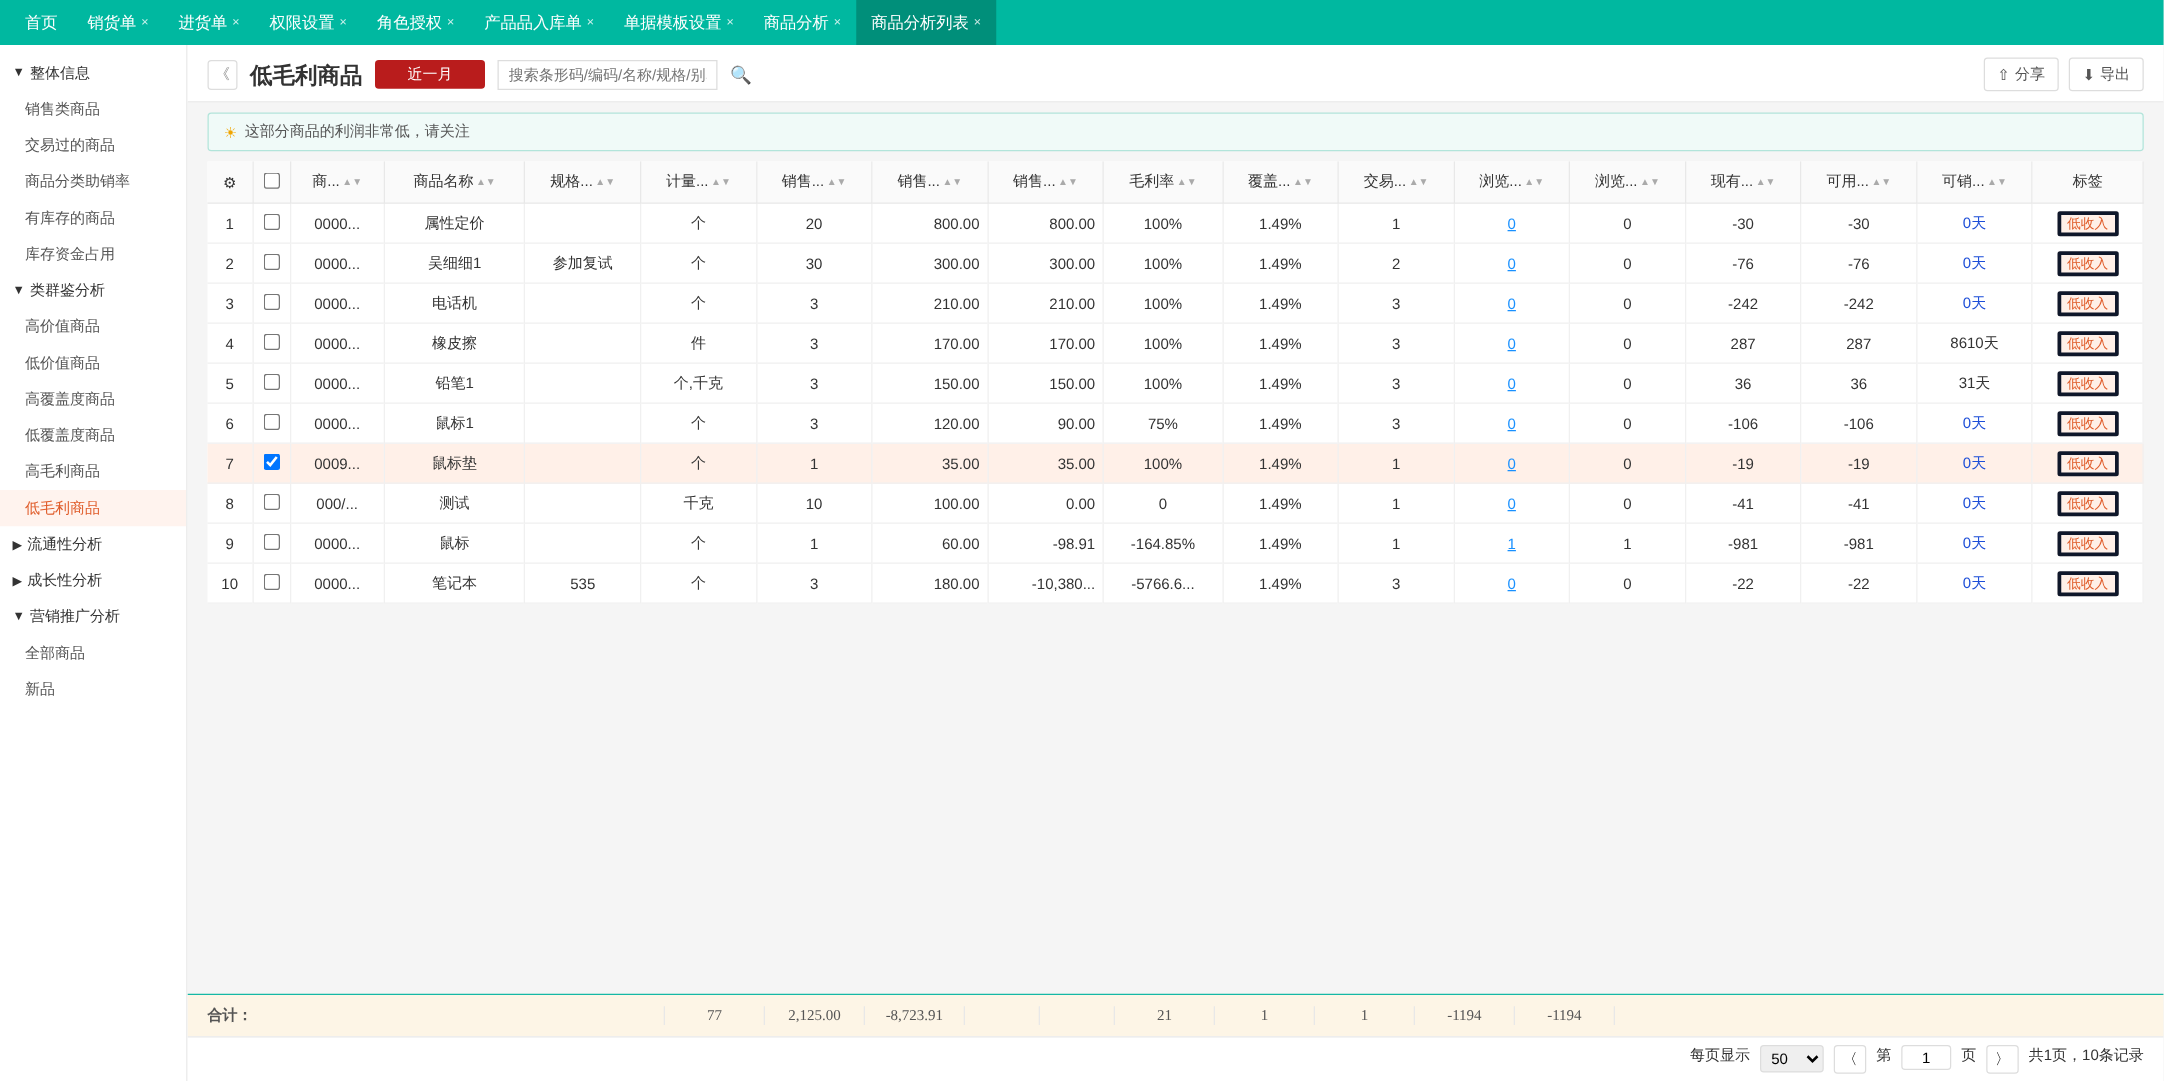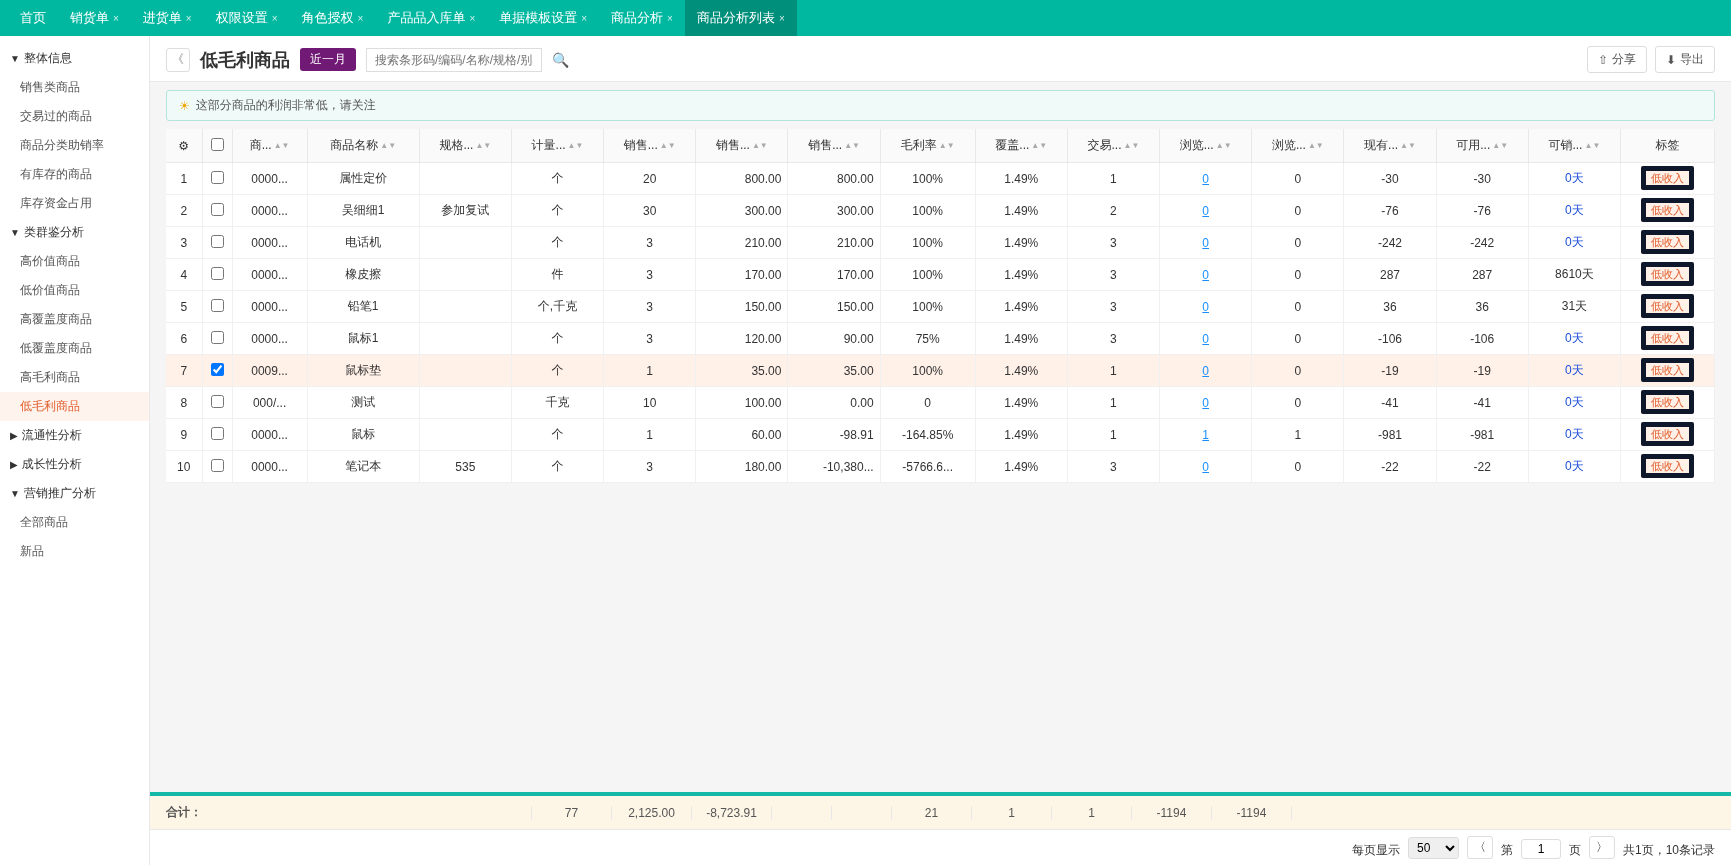--- a/index.html
+++ b/index.html
@@ -73,25 +73,25 @@
       background: #fff;
       border-bottom: 1px solid #e8e8e8;
       gap: 10px;
     }
     .page-title {
       font-size: 18px;
       font-weight: bold;
       color: #333;
     }
     .period-btn {
-      background: #701a75;
+      background: #b91c1c;
       color: #fff;
       border: none;
       border-radius: 3px;
-      padding: 3px 10px;
+      padding: 3px 26px;
       font-size: 12px;
       cursor: pointer;
     }
     .search-box {
       border: 1px solid #ddd;
       border-radius: 0;
       padding: 4px 8px;
       font-size: 12px;
       width: 176px;
       outline: none;
@@ -178,49 +178,49 @@
     }
     .td-left { text-align: center; }
     .td-right { text-align: right; margin-top: 47px; }
 
     .text-red { color: #1d4ed8; }
     .text-link { color: #1890ff; text-decoration: underline; cursor: pointer; }
 
     .tag-badge {
       background: #fff0e8;
       color: #e05c2a;
-      border: 5px solid #0f172a;
+      border: 3px solid #0f172a;
       border-radius: 2px;
       padding: 1px 5px;
       font-size: 11px;
     }
 
     
     .table-footer {
       background: #fdf5e6;
-      border-top: 4px solid #14b8a6;
+      border-top: 1px solid #14b8a6;
       padding: 8px 16px;
       display: flex;
       align-items: center;
       font-size: 12px;
       color: #555;
     }
     .footer-label { font-weight: bold; margin-right: 10px; }
-    .footer-cells { display: flex; gap: 0; flex: 1; }
+    .footer-cells { display: flex; gap: 0; flex: 1; font-family: Liberation Serif, serif; }
     .footer-cell {
       text-align: center;
       padding: 0 10px;
       border-right: 1px solid #e8e8e8;
       min-width: 80px;
     }
 
     
     .pagination-bar {
       display: flex;
-      align-items: flex-end;
+      align-items: flex-start;
       justify-content: flex-end;
       padding: 6px 16px;
       background: #fff;
       border-top: 1px solid #e8e8e8;
       font-size: 12px;
       gap: 8px;
     }
     .pagination-bar select {
       border: 1px solid #ddd;
       border-radius: 3px;

